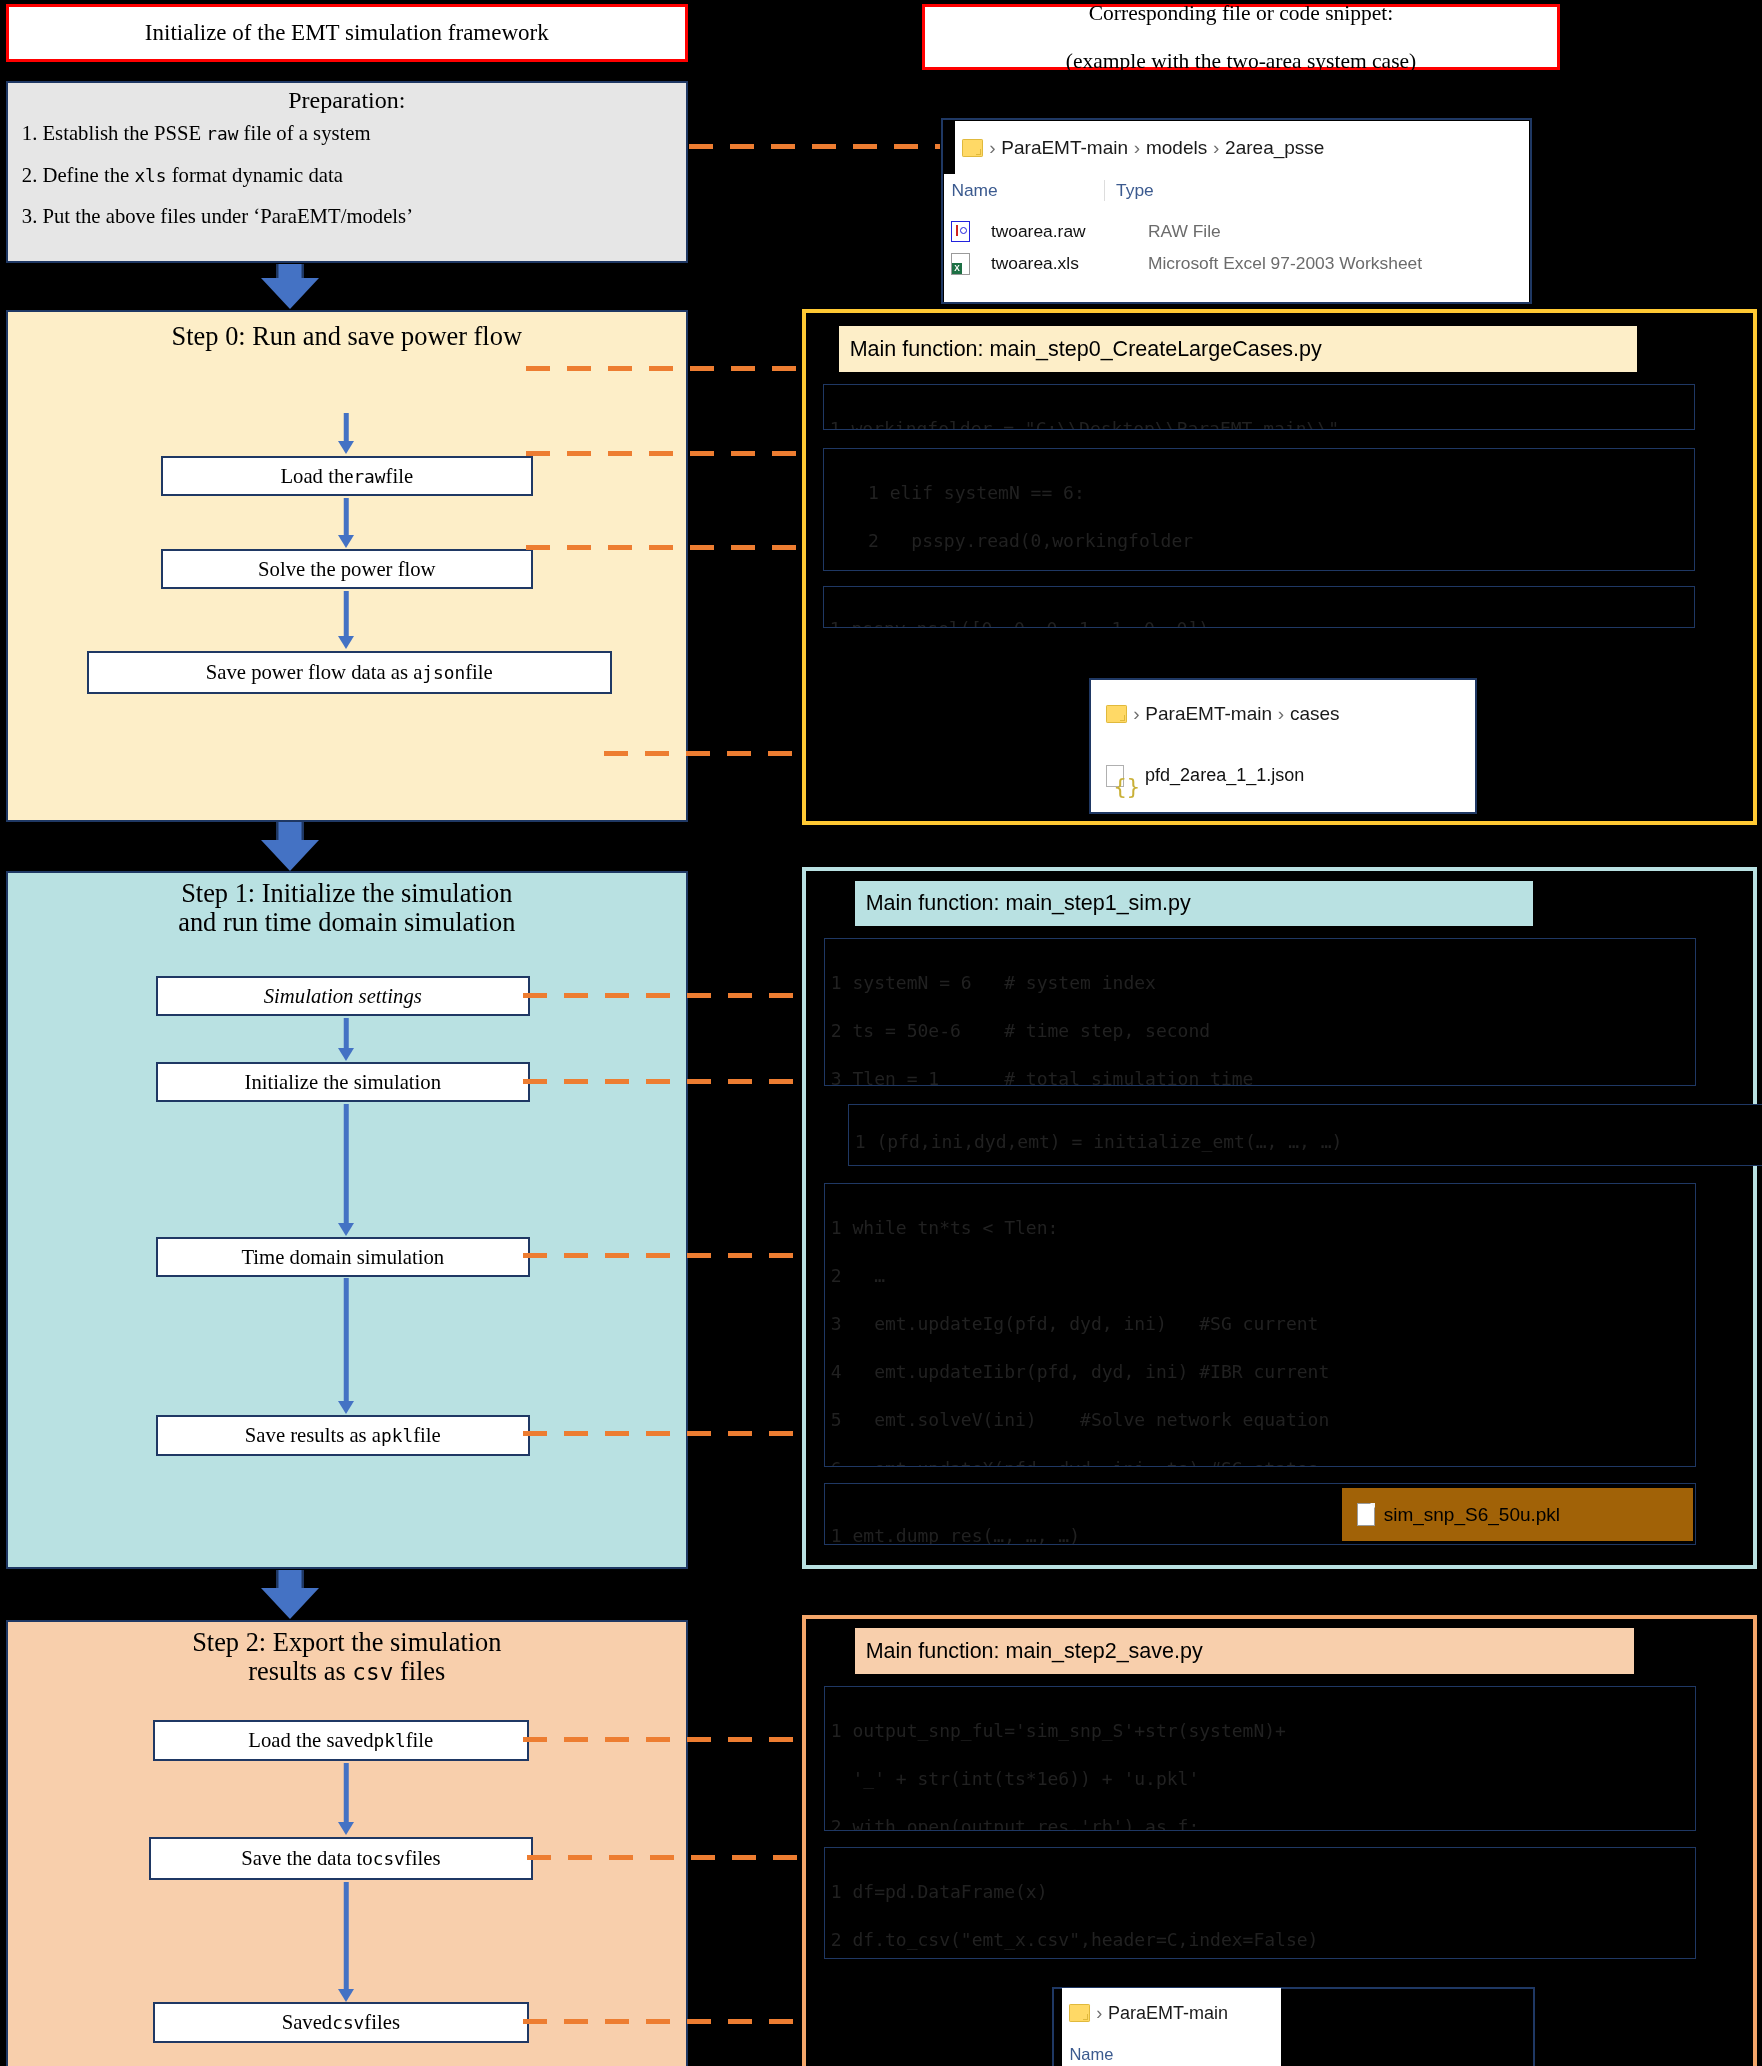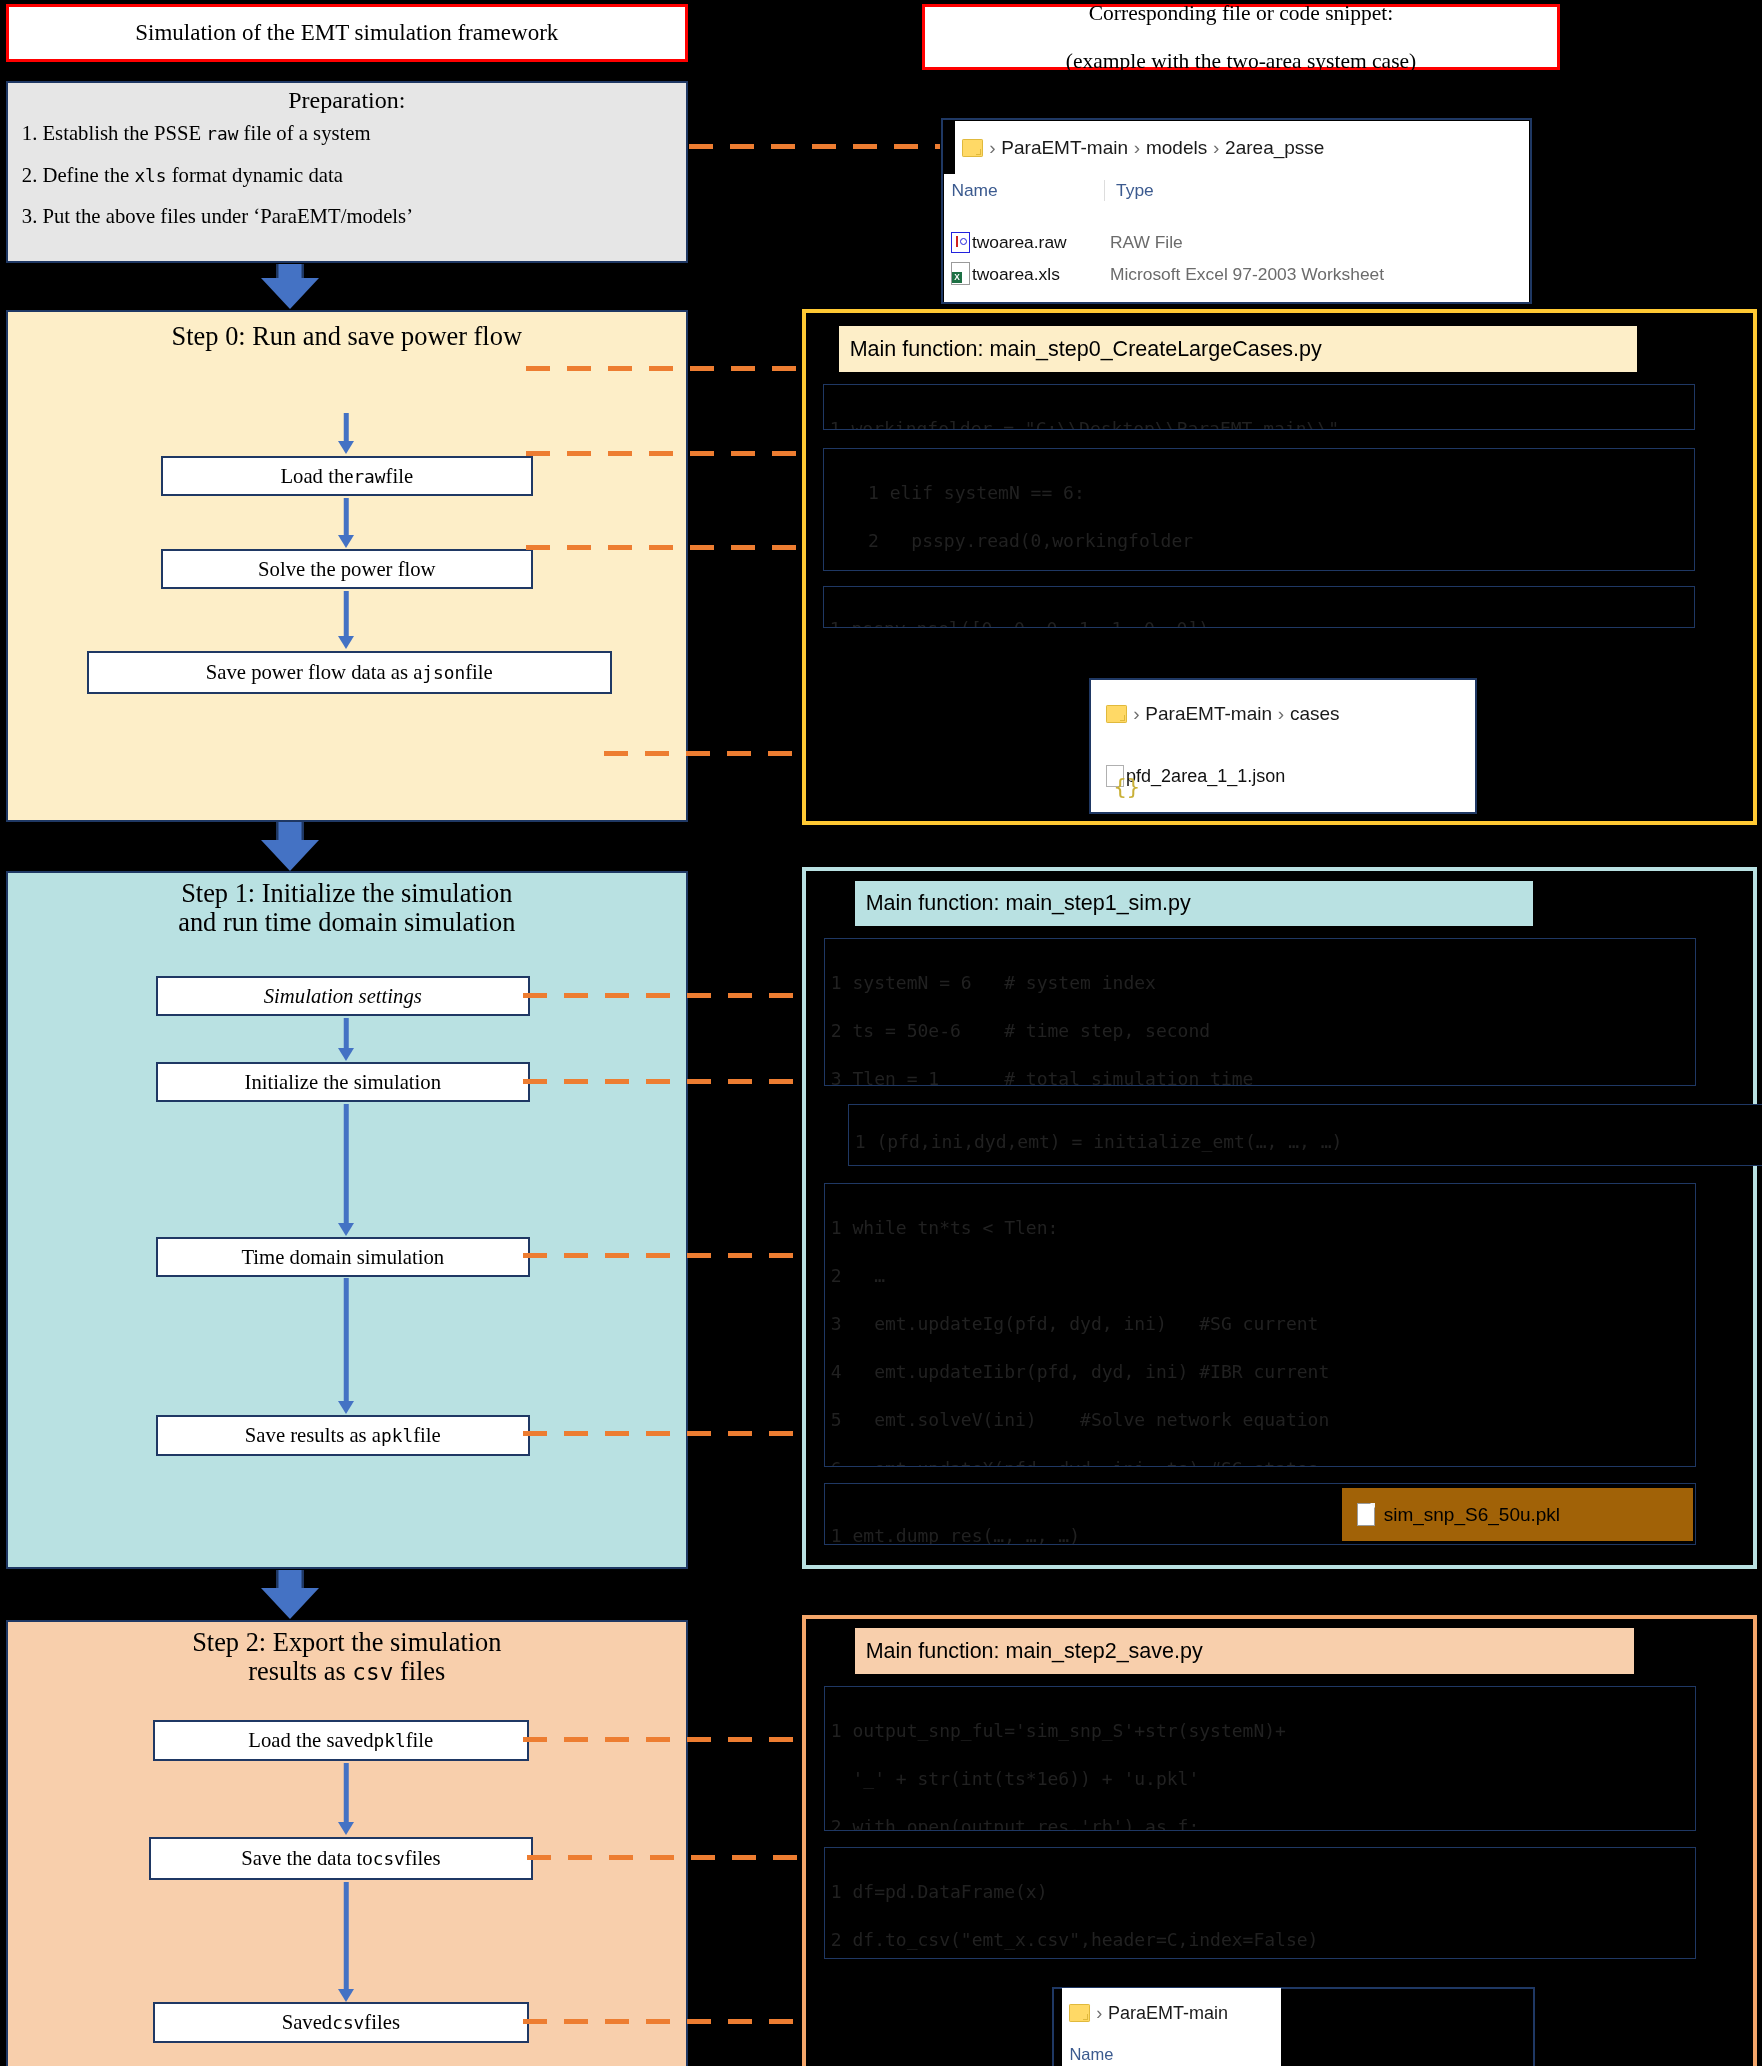--- a/index.html
+++ b/index.html
@@ -57,21 +57,21 @@
         font-family:"Liberation Sans",sans-serif;color:#1a1a1a;}
   .expl .bread{display:flex;align-items:center;gap:5.8px;
         border-bottom:1.2px solid #e3e3e3;padding:0 7.4px;}
   .folder-ic{width:19px;height:16.5px;background:#ffd966;border:0.8px solid #e0b93c;
         border-radius:1.2px 1.2px 1.2px 1.2px;flex:none;position:relative;}
   .folder-ic:after{content:"";position:absolute;right:1.7px;bottom:1.2px;width:4.1px;height:5px;
         border-right:0.8px solid #e0b93c;border-bottom:0.8px solid #e0b93c;}
   .chev{color:#707070;}
   .cols{display:flex;padding:0 7.4px;color:#3b5a8f;}
   .rows{padding:0 7.4px;}
-  .frow{display:flex;align-items:flex-end;gap:2px;}
+  .frow{display:flex;align-items:flex-start;gap:21px;}
   .ic-raw{width:16.5px;height:19px;border:1.2px solid #2222dd;background:#fff;flex:none;
         position:relative;}
   .ic-raw:before{content:"";position:absolute;left:3.3px;top:2.9px;width:2.5px;height:11.6px;background:#cc2222;}
   .ic-raw:after{content:"";position:absolute;left:7.4px;top:5px;width:5px;height:5px;
         border:1.2px solid #2222dd;border-radius:50%;}
   .ic-xls{width:16.5px;height:20.7px;background:#fff;border:1.2px solid #9a9a9a;flex:none;position:relative;}
   .ic-xls:before{content:"X";position:absolute;left:-0.8px;bottom:0.8px;width:10.7px;height:10.7px;
         background:#1d7044;color:#fff;font-size:8.3px;line-height:10.7px;text-align:center;
         font-family:"Liberation Sans",sans-serif;font-weight:bold;}
   .ic-doc{width:15.7px;height:20.7px;background:#fff;border:1.2px solid #9a9a9a;flex:none;position:relative;}
@@ -80,21 +80,21 @@
   .ic-json{width:15.7px;height:20.7px;background:#fff;border:1.2px solid #b0b0b0;flex:none;position:relative;}
   .ic-json:before{content:"{}";position:absolute;left:6px;top:8px;font-size:22px;color:#c9b037;
         font-family:"DejaVu Sans Mono",monospace;}
   .ftext{color:#111;}
   .ftype{color:#6b6b6b;}
 </style>
 </head>
 <body>
 
 <div class="abs hdr" style="left:5.8px;top:4.1px;width:682px;height:58px;font-size:23px;">
-  <span>Simulation of the EMT simulation framework</span>
+  <span>Initialize of the EMT simulation framework</span>
 </div>
 
 <div class="abs hdr" style="left:922px;top:4.1px;width:638px;height:66px;font-size:21.5px;">
   <span>
     <span>Corresponding file or code snippet:</span><br>
     <span>(example with the two-area system case)</span>
   </span>
 </div>
 
 <div class="abs panel" style="left:5.8px;top:81px;width:682px;height:182px;background:#e6e6e6;">

